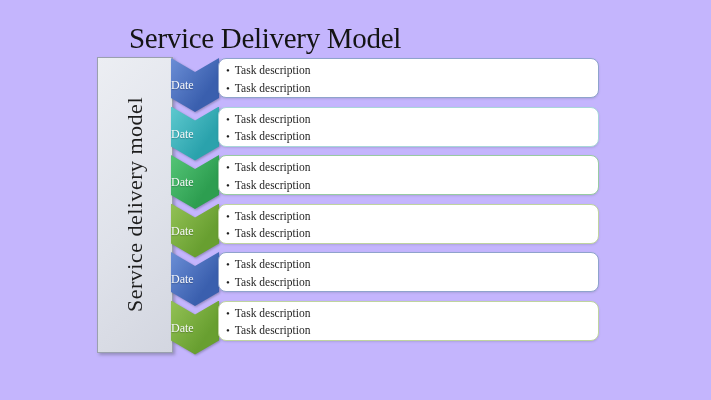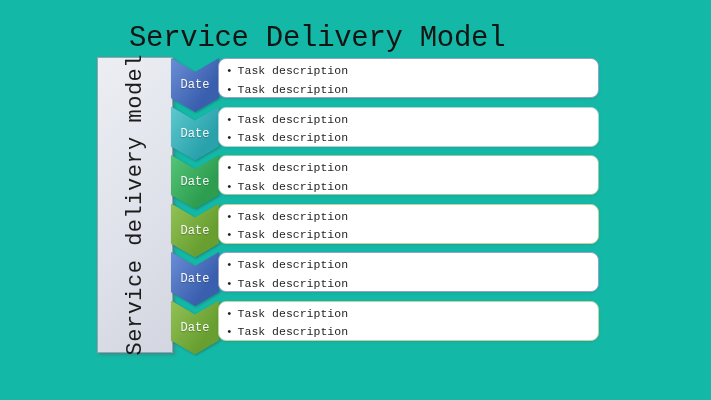--- a/index.html
+++ b/index.html
@@ -1,23 +1,23 @@
 <!DOCTYPE html>
 <html><head>
 <meta charset="utf-8">
 <style>
   * { margin: 0; padding: 0; box-sizing: border-box; }
   html, body { background: #ffffff; }
   .canvas {
     position: relative;
     width: 711px;
     height: 400px;
-    background: #14b8a6;
+    background: #c4b5fd;
     overflow: hidden;
-    font-family: Liberation Mono, monospace;
+    font-family: Liberation Serif, serif;
   }
   .slide-title {
     position: absolute;
     left: 129px;
     top: 22px;
     font-size: 29px;
     font-weight: 400;
     letter-spacing: -0.3px;
     color: #141414;
     white-space: nowrap;
@@ -54,21 +54,21 @@
     position: relative;
     width: 100%;
     height: 100%;
     clip-path: polygon(0% 0%, 50% 26%, 100% 0%, 100% 74%, 50% 100%, 0% 74%);
   }
   .chev .date-label {
     position: absolute;
     left: 0;
     top: 19px;
     width: 100%;
-    text-align: center;
+    text-align: left;
     font-size: 12px;
     line-height: 16px;
     color: #f8f9fb;
     text-shadow: 0 1px 1px rgba(0,0,0,0.25);
   }
   .task-box {
     position: absolute;
     left: 218px;
     width: 381px;
     height: 40px;

